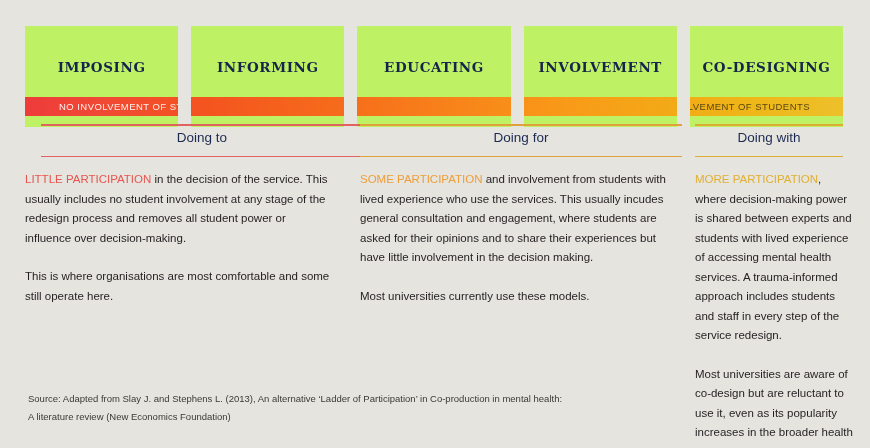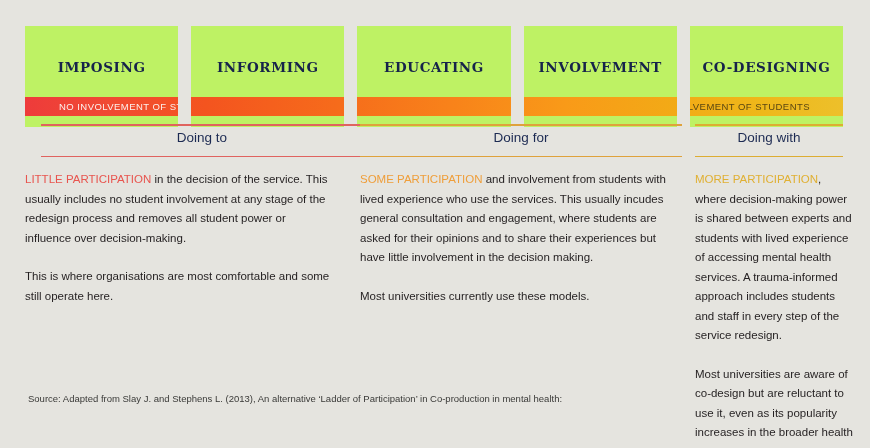--- a/index.html
+++ b/index.html
@@ -253,15 +253,16 @@
 
     <div class="col c3">
       <p><span class="lead-gold">MORE PARTICIPATION</span><span>, where decision-making power is shared between experts and students with lived experience of accessing mental health services. A trauma-informed approach includes students and staff in every step of the service redesign.</span></p>
       <p class="bold">Most universities are aware of co-design but are reluctant to use it, even as its popularity increases in the broader health and mental health sectors.</p>
     </div>
 
   </div>
 
   <div class="source">
     <div>Source: Adapted from Slay J. and Stephens L. (2013), An alternative ‘Ladder of Participation’ in Co-production in mental health:</div>
+    <div>A literature review (New Economics Foundation)</div>
   </div>
 
 </div>
 
 </body></html>

